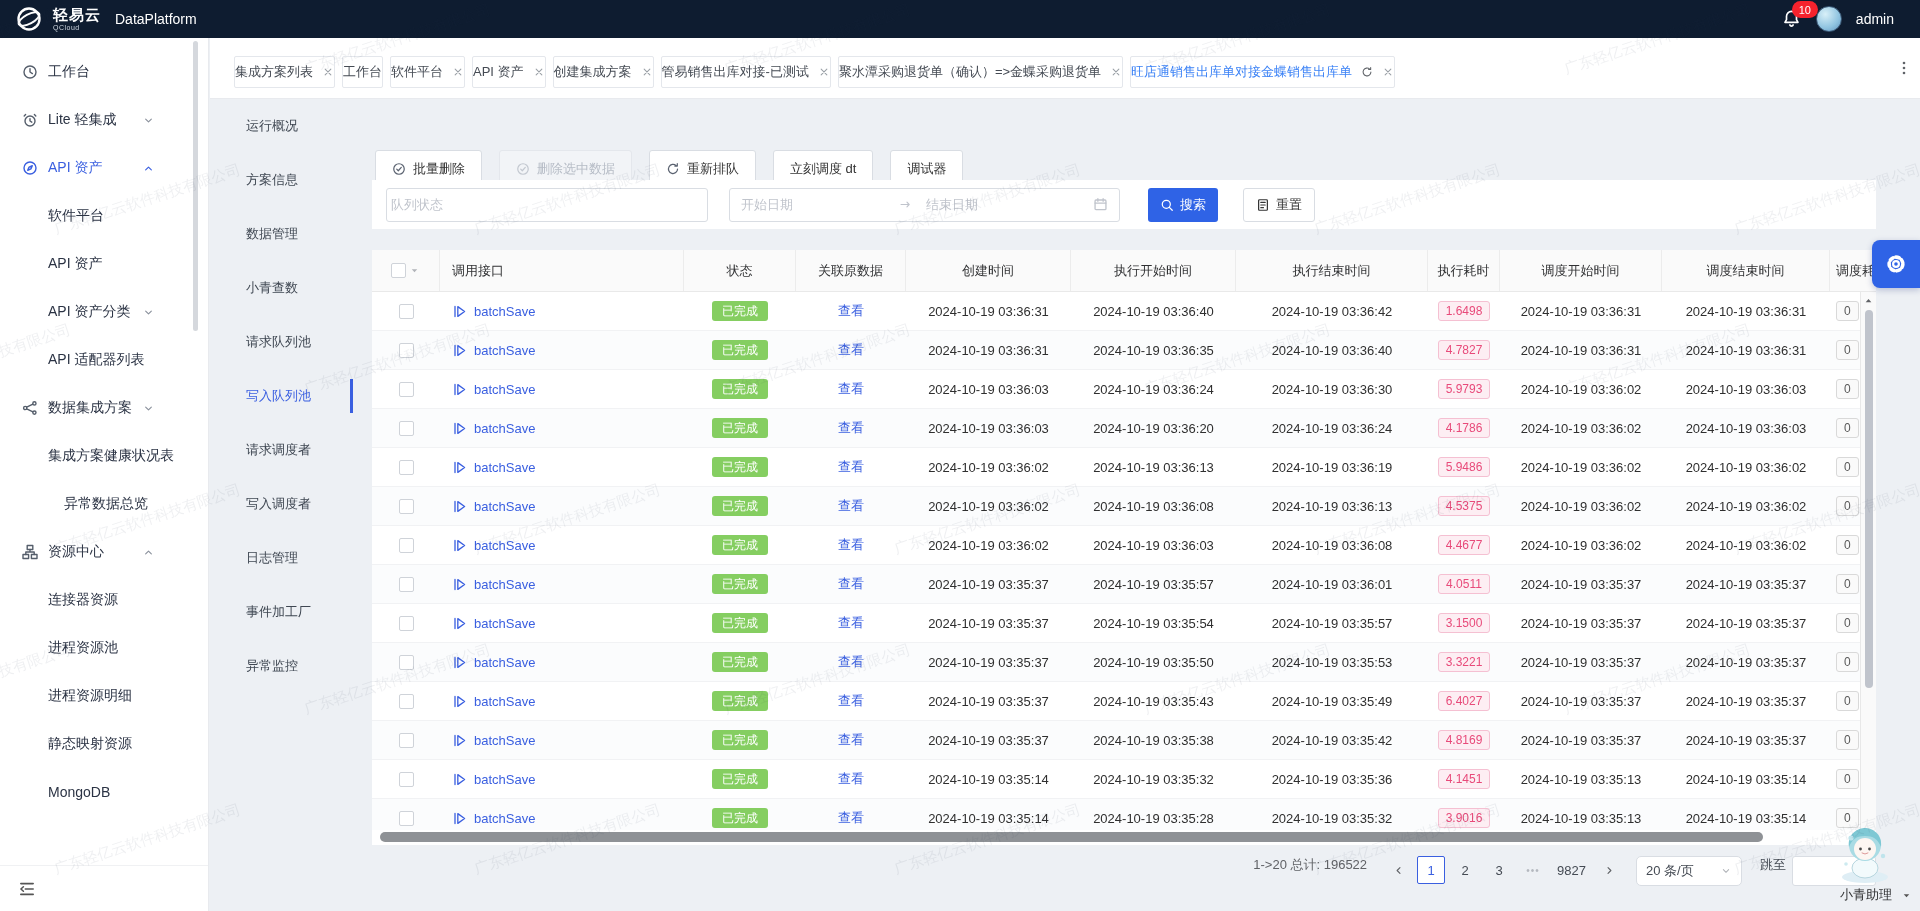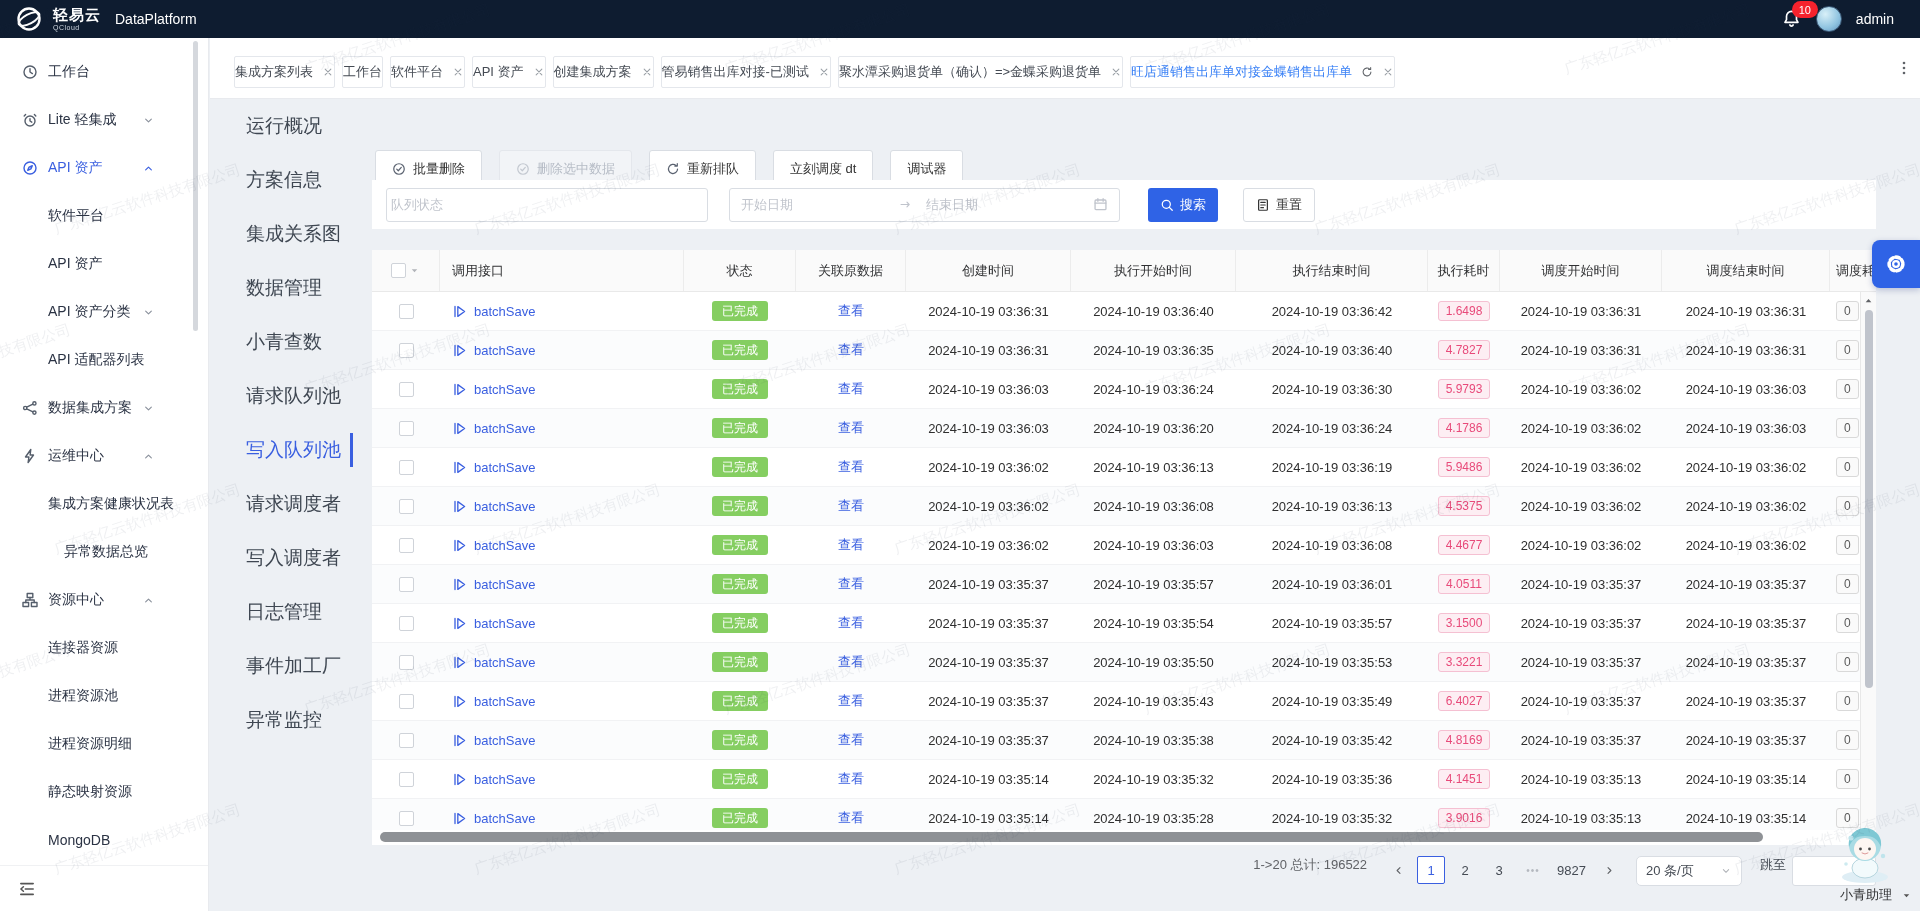--- a/index.html
+++ b/index.html
@@ -37,21 +37,21 @@
   .tabbar { position:absolute; left:0; right:0; top:0; height:61px; background:#fff; border-bottom:1px solid #e8eaee; }
   .tabs { position:absolute; left:24px; top:18px; display:flex; gap:7px; }
   .tab { height:32px; padding:0 0; border:1px solid #e4e7ec; border-radius:2px; background:#fff; display:flex; align-items:center; gap:9px; font-size:13px; color:#454b54; white-space:nowrap; cursor:pointer; }
   .tab .tclose { color:#9aa0a6; display:flex; }
   .tab .trefresh { color:#5f6368; display:flex; }
   .tab.active { color:#3b82f6; }
   .tab.active .trefresh { color:#5f6368; }
   .tabbar-more { position:absolute; right:8px; top:22px; color:#5f6368; cursor:pointer; }
 
   .submenu { position:absolute; left:0; top:61px; width:160px; bottom:0; }
-  .sub-item { position:relative; height:54px; line-height:54px; padding-left:36px; font-size:19px; color:#3f4752; cursor:pointer; white-space:nowrap; }
+  .sub-item { position:relative; height:54px; line-height:54px; padding-left:36px; font-size:13px; color:#3f4752; cursor:pointer; white-space:nowrap; }
   .sub-item.active { color:#3a5fe0; }
   .sub-item .bar { position:absolute; right:17px; top:10px; width:3px; height:34px; background:#3a5fe0; }
 
   .toolbar { position:absolute; left:165px; top:112px; display:flex; gap:17px; }
   .tbtn { height:37px; padding:0 16px; display:inline-flex; align-items:center; gap:7px; background:#fff; border:1px solid #d9dde3; border-radius:3px; font-size:13px; color:#333; cursor:pointer; white-space:nowrap; }
   .tbtn .bico { color:#5a6270; display:flex; }
   .tbtn.disabled { color:#b6bcc6; background:#f2f4f7; border-color:#e4e7ec; cursor:default; }
   .tbtn.disabled .bico { color:#c3c8d0; }
 
   .filter-card { position:absolute; left:162px; top:142px; width:1504px; height:49px; background:#fff; display:flex; align-items:center; padding-left:14px; }
@@ -212,33 +212,20 @@
               <path d="M4.7 7.2l6.2-3M4.7 8.8l6.2 3"></path>
             </svg>
           </span>
           <span class="lbl">数据集成方案</span>
           <span class="ic chev">
             <svg width="13" height="13" viewBox="0 0 16 16" fill="none" stroke="currentColor" stroke-width="1.4" stroke-linecap="round" stroke-linejoin="round">
               <path d="M4.5 6.2L8 9.7l3.5-3.5"></path>
             </svg>
           </span>
         </div>
-        <div class="side-item">
-          <span class="ic mico">
-            <svg width="16" height="16" viewBox="0 0 16 16" fill="none" stroke="currentColor" stroke-width="1.4" stroke-linecap="round" stroke-linejoin="round">
-              <path d="M8.8 1.5L3.5 9h3.4l-.8 5.5L11.5 7H8.1z"></path>
-            </svg>
-          </span>
-          <span class="lbl">运维中心</span>
-          <span class="ic chev">
-            <svg width="13" height="13" viewBox="0 0 16 16" fill="none" stroke="currentColor" stroke-width="1.4" stroke-linecap="round" stroke-linejoin="round">
-              <path d="M4.5 9.7L8 6.2l3.5 3.5"></path>
-            </svg>
-          </span>
-        </div>
         <div class="side-item sub">
           <span class="lbl" style="margin-left: 0px;">集成方案健康状况表</span>
         </div>
         <div class="side-item sub">
           <span class="lbl" style="margin-left: 16px;">异常数据总览</span>
         </div>
         <div class="side-item">
           <span class="ic mico">
             <svg width="16" height="16" viewBox="0 0 16 16" fill="none" stroke="currentColor" stroke-width="1.4" stroke-linecap="round" stroke-linejoin="round">
               <rect x="5.2" y="1.5" width="5.6" height="4"></rect>
@@ -354,21 +341,20 @@
             <circle cx="8" cy="3" r="1.3" fill="currentColor" stroke="none"></circle>
             <circle cx="8" cy="8" r="1.3" fill="currentColor" stroke="none"></circle>
             <circle cx="8" cy="13" r="1.3" fill="currentColor" stroke="none"></circle>
           </svg>
         </span>
     </div>
 
     <div class="submenu" id="submenu">
         <div class="sub-item">运行概况</div>
         <div class="sub-item">方案信息</div>
-        <div class="sub-item">集成关系图</div>
         <div class="sub-item">数据管理</div>
         <div class="sub-item">小青查数</div>
         <div class="sub-item">请求队列池</div>
         <div class="sub-item active">写入队列池<span class="bar"></span></div>
         <div class="sub-item">请求调度者</div>
         <div class="sub-item">写入调度者</div>
         <div class="sub-item">日志管理</div>
         <div class="sub-item">事件加工厂</div>
         <div class="sub-item">异常监控</div>
       </div>

